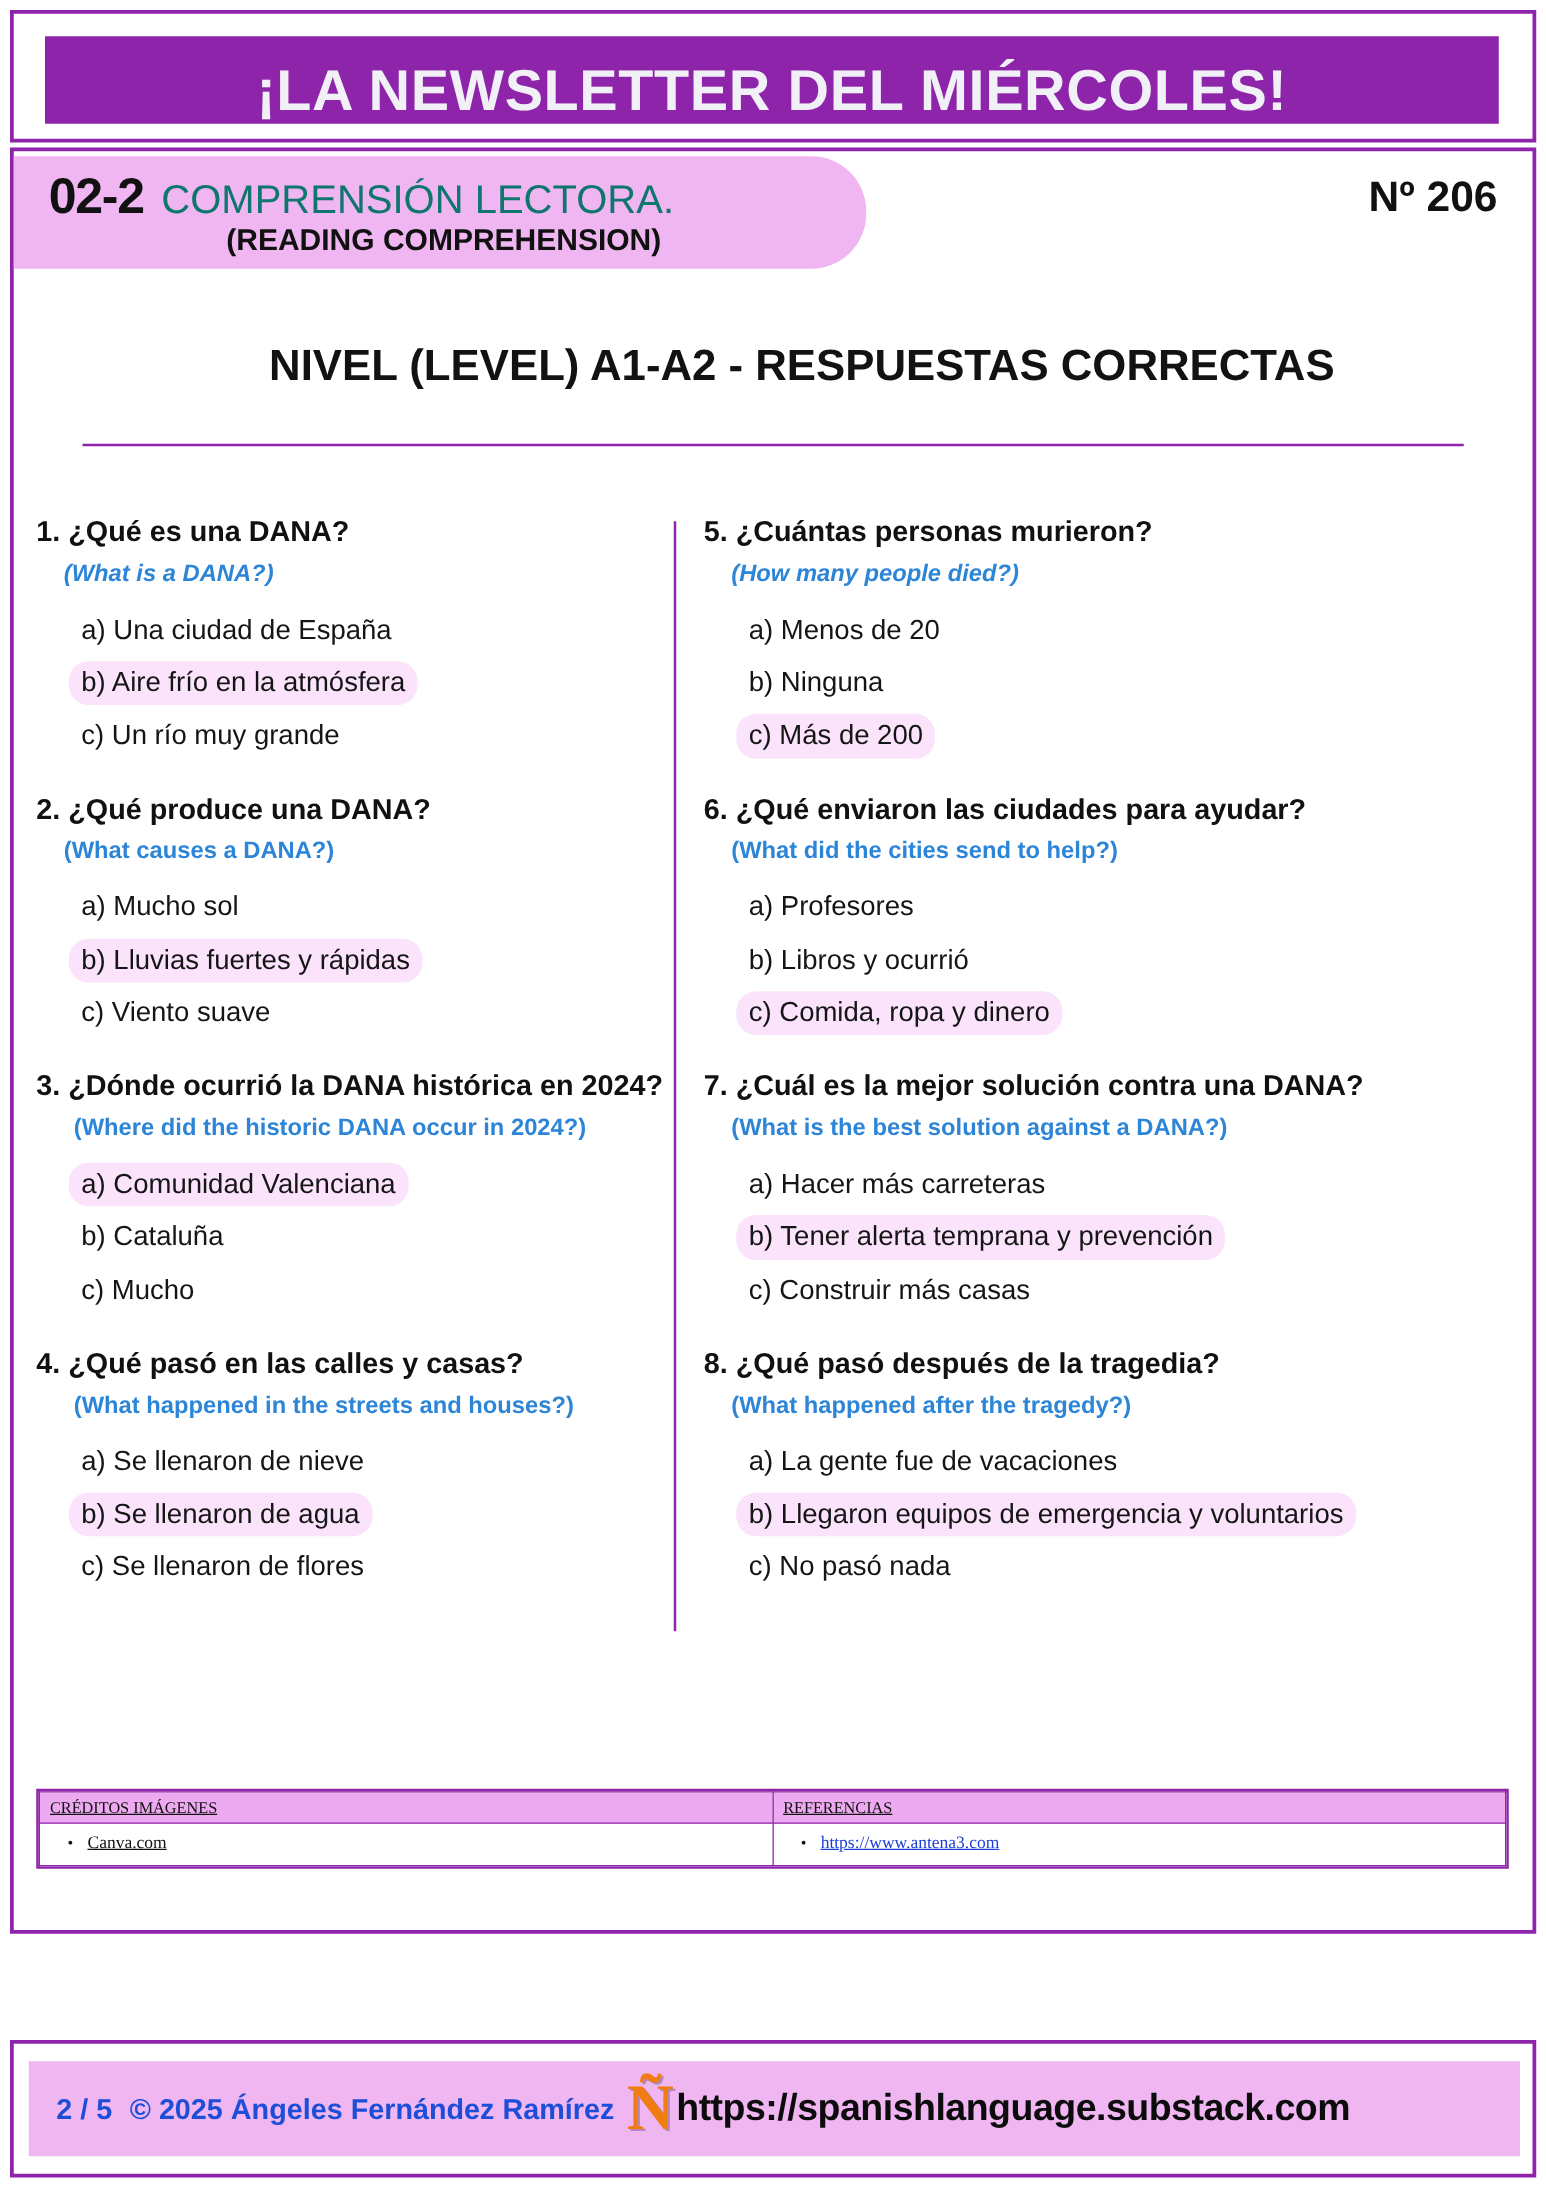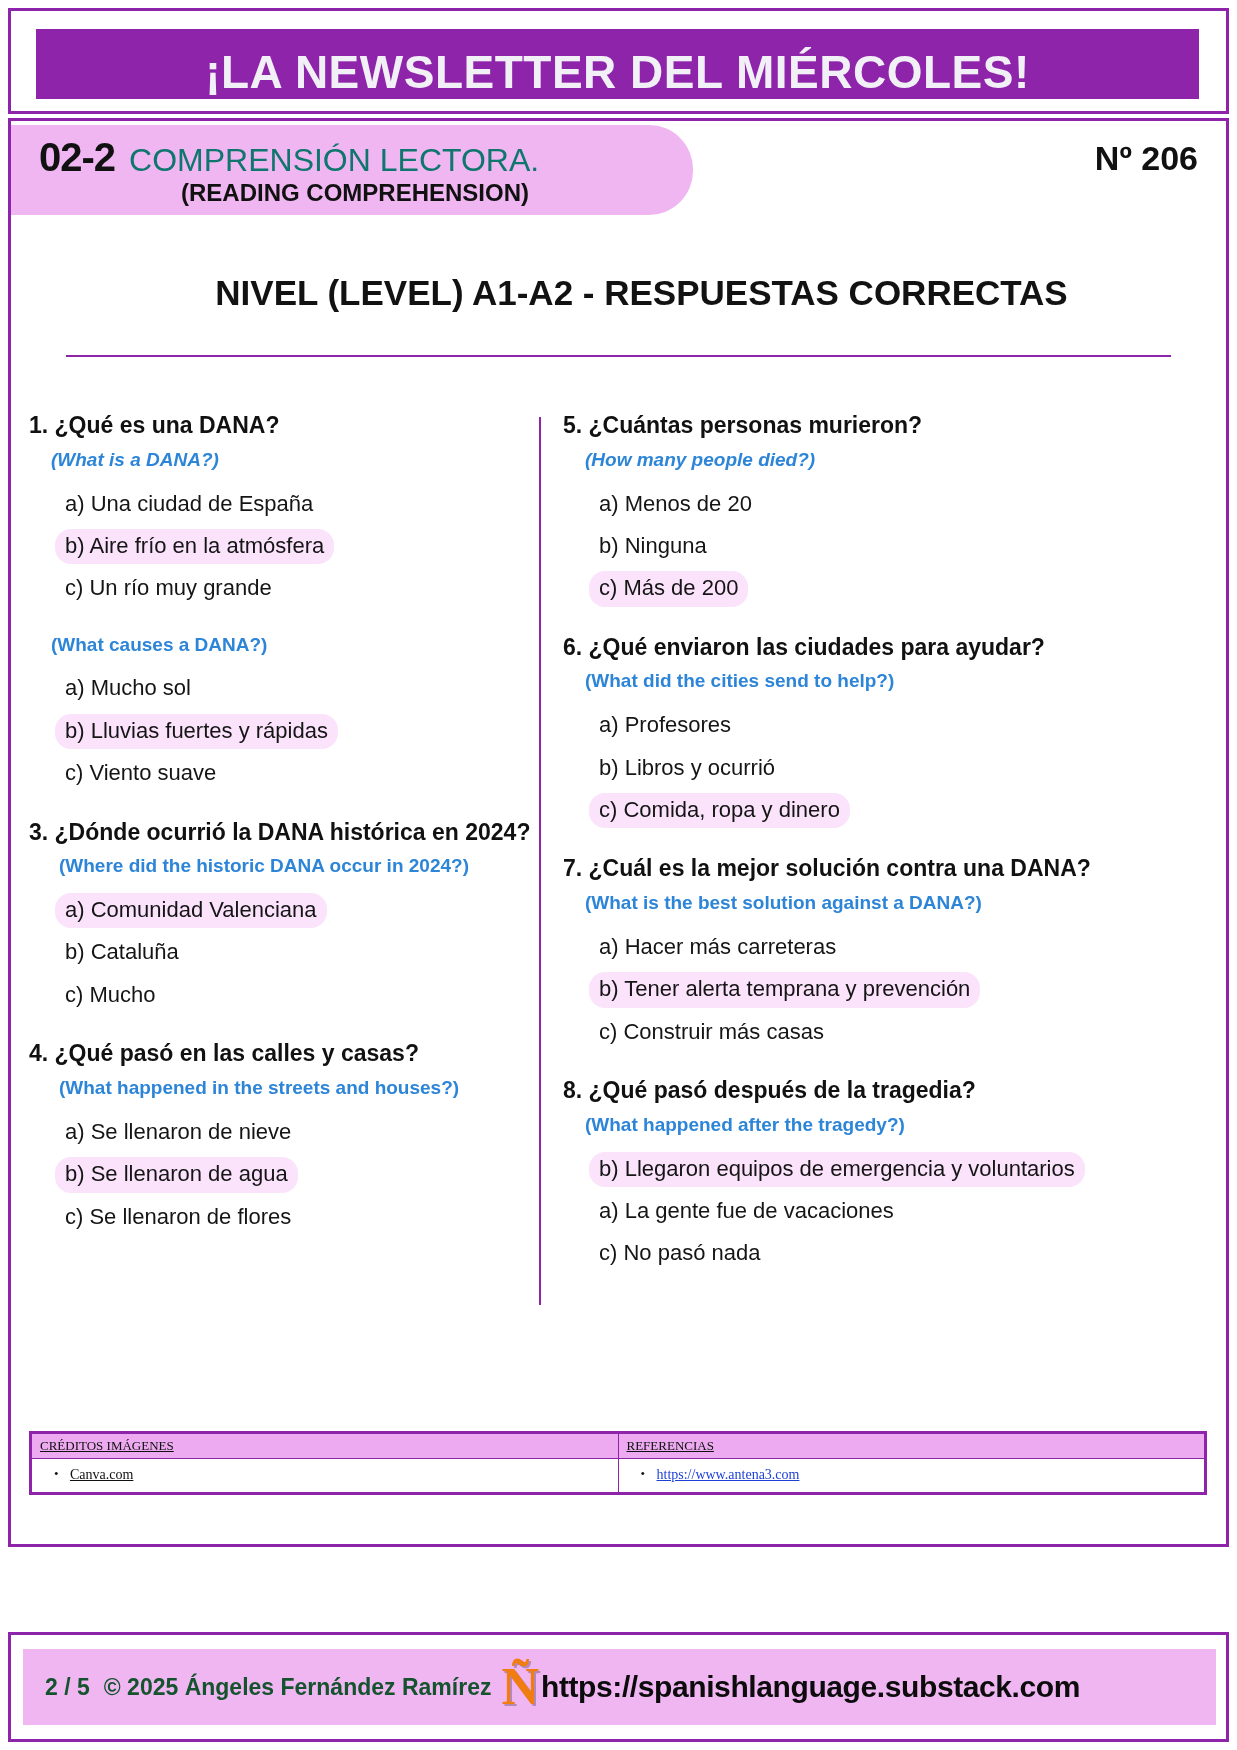--- a/index.html
+++ b/index.html
@@ -257,21 +257,21 @@
     width: 1193px;
     height: 76px;
     background: #f0b6f2;
     display: flex;
     align-items: center;
     padding-left: 22px;
   }
   .footer-meta {
     font-size: 23px;
     font-weight: bold;
-    color: #14532d;
+    color: #1d4ed8;
     white-space: nowrap;
     font-family: "Liberation Sans", sans-serif;
   }
   .footer-logo {
     font-size: 52px;
     font-weight: bold;
     color: #f07c12;
     margin: 0 2px 0 10px;
     line-height: 0.9;
     text-shadow: 2px 2px 0 rgba(0,0,0,0.25);
@@ -315,20 +315,21 @@
           <div class="qblock">
             <div class="q-title">1. ¿Qué es una DANA?</div>
             <div class="q-trans ital">(What is a DANA?)</div>
             <div class="opts">
               <div class="opt-row"><span class="opt">a) Una ciudad de España</span></div>
               <div class="opt-row"><span class="opt correct">b) Aire frío en la atmósfera</span></div>
               <div class="opt-row"><span class="opt">c) Un río muy grande</span></div>
             </div>
           </div>
           <div class="qblock">
+            <div class="q-title">2. ¿Qué produce una DANA?</div>
             <div class="q-trans">(What causes a DANA?)</div>
             <div class="opts">
               <div class="opt-row"><span class="opt">a) Mucho sol</span></div>
               <div class="opt-row"><span class="opt correct">b) Lluvias fuertes y rápidas</span></div>
               <div class="opt-row"><span class="opt">c) Viento suave</span></div>
             </div>
           </div>
           <div class="qblock">
             <div class="q-title">3. ¿Dónde ocurrió la DANA histórica en 2024?</div>
             <div class="q-trans ind">(Where did the historic DANA occur in 2024?)</div>
@@ -373,22 +374,22 @@
             <div class="opts">
               <div class="opt-row"><span class="opt">a) Hacer más carreteras</span></div>
               <div class="opt-row"><span class="opt correct">b) Tener alerta temprana y prevención</span></div>
               <div class="opt-row"><span class="opt">c) Construir más casas</span></div>
             </div>
           </div>
           <div class="qblock">
             <div class="q-title">8.  ¿Qué pasó después de la tragedia?</div>
             <div class="q-trans">(What happened after the tragedy?)</div>
             <div class="opts">
+              <div class="opt-row"><span class="opt">a) La gente fue de vacaciones</span></div>
               <div class="opt-row"><span class="opt correct">b) Llegaron equipos de emergencia y voluntarios</span></div>
-              <div class="opt-row"><span class="opt">a) La gente fue de vacaciones</span></div>
               <div class="opt-row"><span class="opt">c) No pasó nada</span></div>
             </div>
           </div>
         </div>
     </div>
 
     <div class="credits">
       <table>
         <thead>
           <tr>

